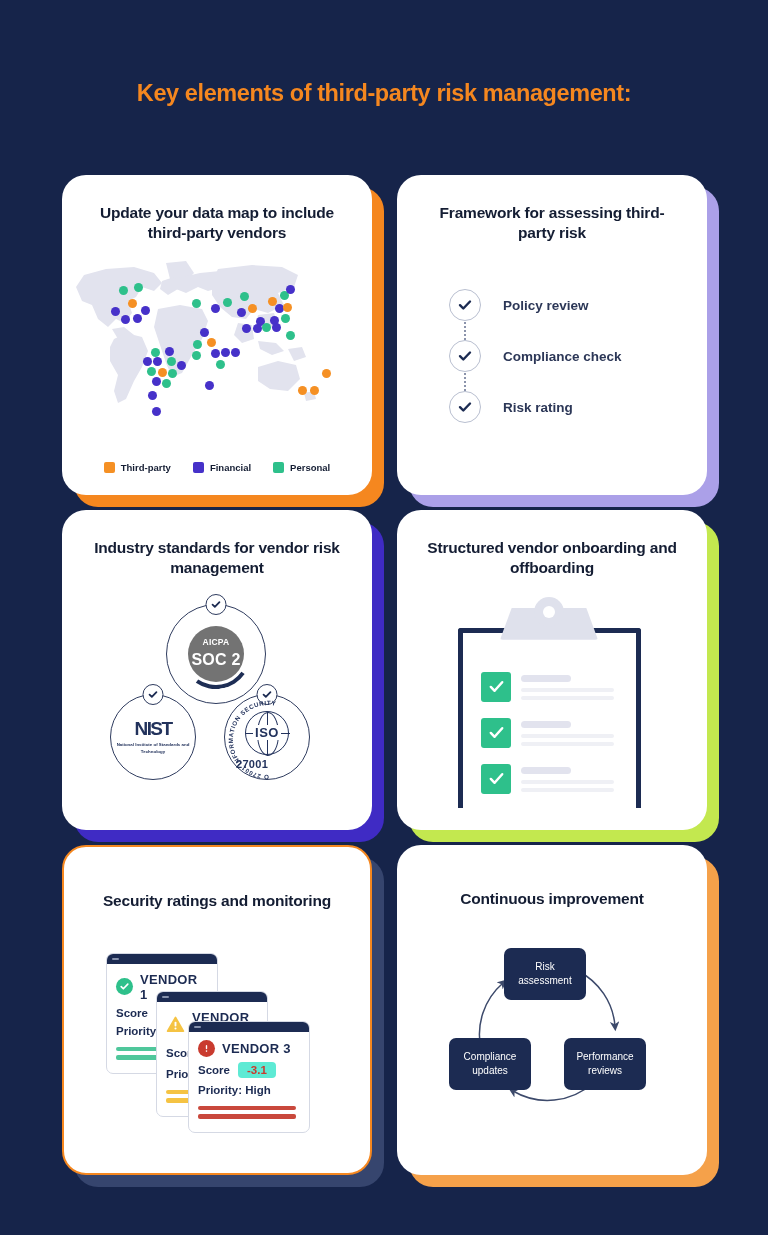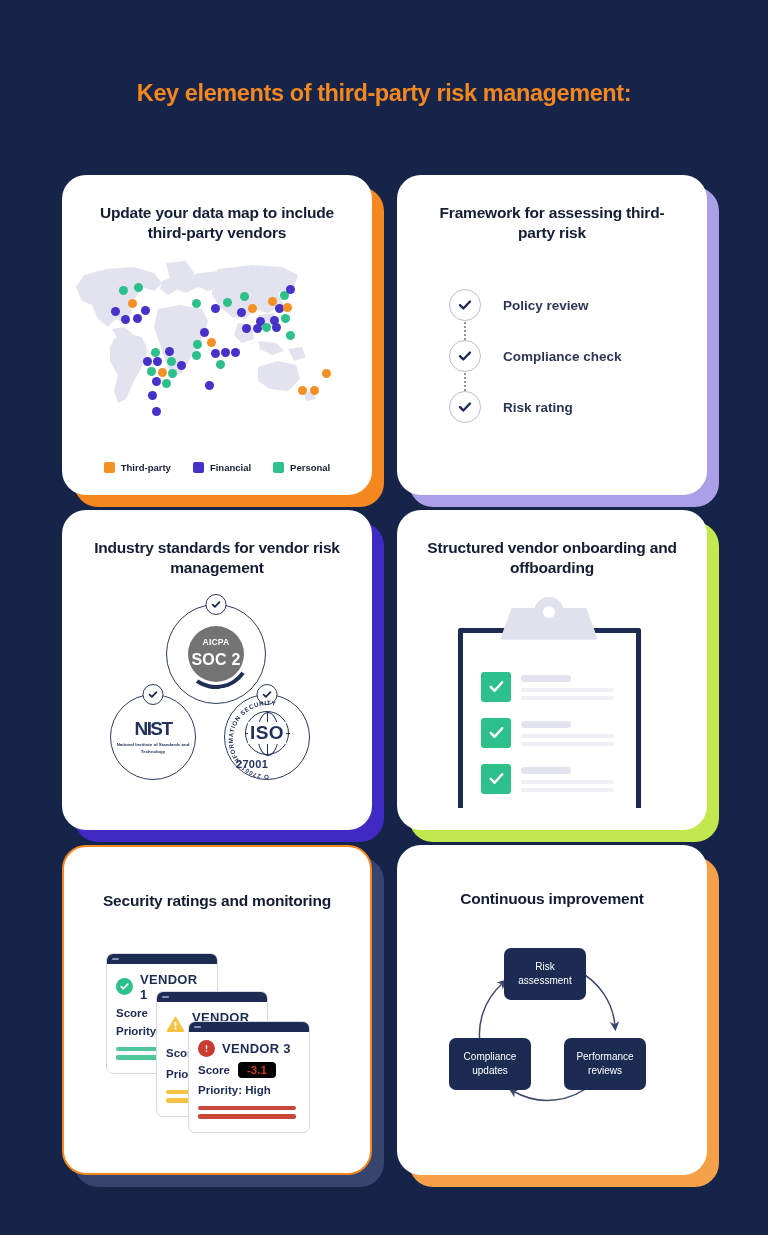--- a/index.html
+++ b/index.html
@@ -127,21 +127,21 @@
   }
   .iso-globe:after {
     content:''; position:absolute; left:0; top:50%; width:44px; height:0;
     border-top:1.2px solid #22325c;
   }
   .iso-globe .ellipse {
     position:absolute; left:11px; top:0; width:22px; height:44px;
     border-radius:50%; border:1.2px solid #22325c;
   }
   .iso-txt {
-    position:relative; z-index:3; font-size:19px; font-weight:bold;
+    position:relative; z-index:3; font-size:13px; font-weight:bold;
     color:#22325c; background:#fff; padding:0 2px; letter-spacing:0.5px;
   }
   .iso-num {
     position:absolute; left:0; bottom:-2px; width:62px; text-align:left;
     font-size:11px; font-weight:bold; color:#22325c; letter-spacing:0.3px;
   }
   .circ-text { position:absolute; left:0; top:0; }
 
   
   .clip { position:relative; width:310px; height:210px; margin-top:18px; }
@@ -535,21 +535,21 @@
               <span class="badge-ic" style="background:#c93b2f">
                 <svg width="11" height="11" viewBox="0 0 16 16">
                   <rect x="7" y="3" width="2" height="6" fill="#ffffff" rx="1"></rect>
                   <circle cx="8" cy="11.8" r="1.2" fill="#ffffff"></circle>
                 </svg>
               </span>
               <span class="vname">VENDOR 3</span>
             </div>
             <div class="vrow">
               <span class="vlabel">Score</span>
-              <span class="vscore-pill" style="background:#000000; color:#c93b2f;">-3.1</span>
+              <span class="vscore-pill" style="background:#5eead4; color:#c93b2f;">-3.1</span>
             </div>
             <div class="vrow">
               <span class="vlabel">Priority: High</span>
             </div>
             <div class="vbars">
               <div class="b" style="background:#c9483c; width:98px;"></div>
               <div class="b" style="background:#c9483c; width:98px;"></div>
             </div>
           </div>
 

